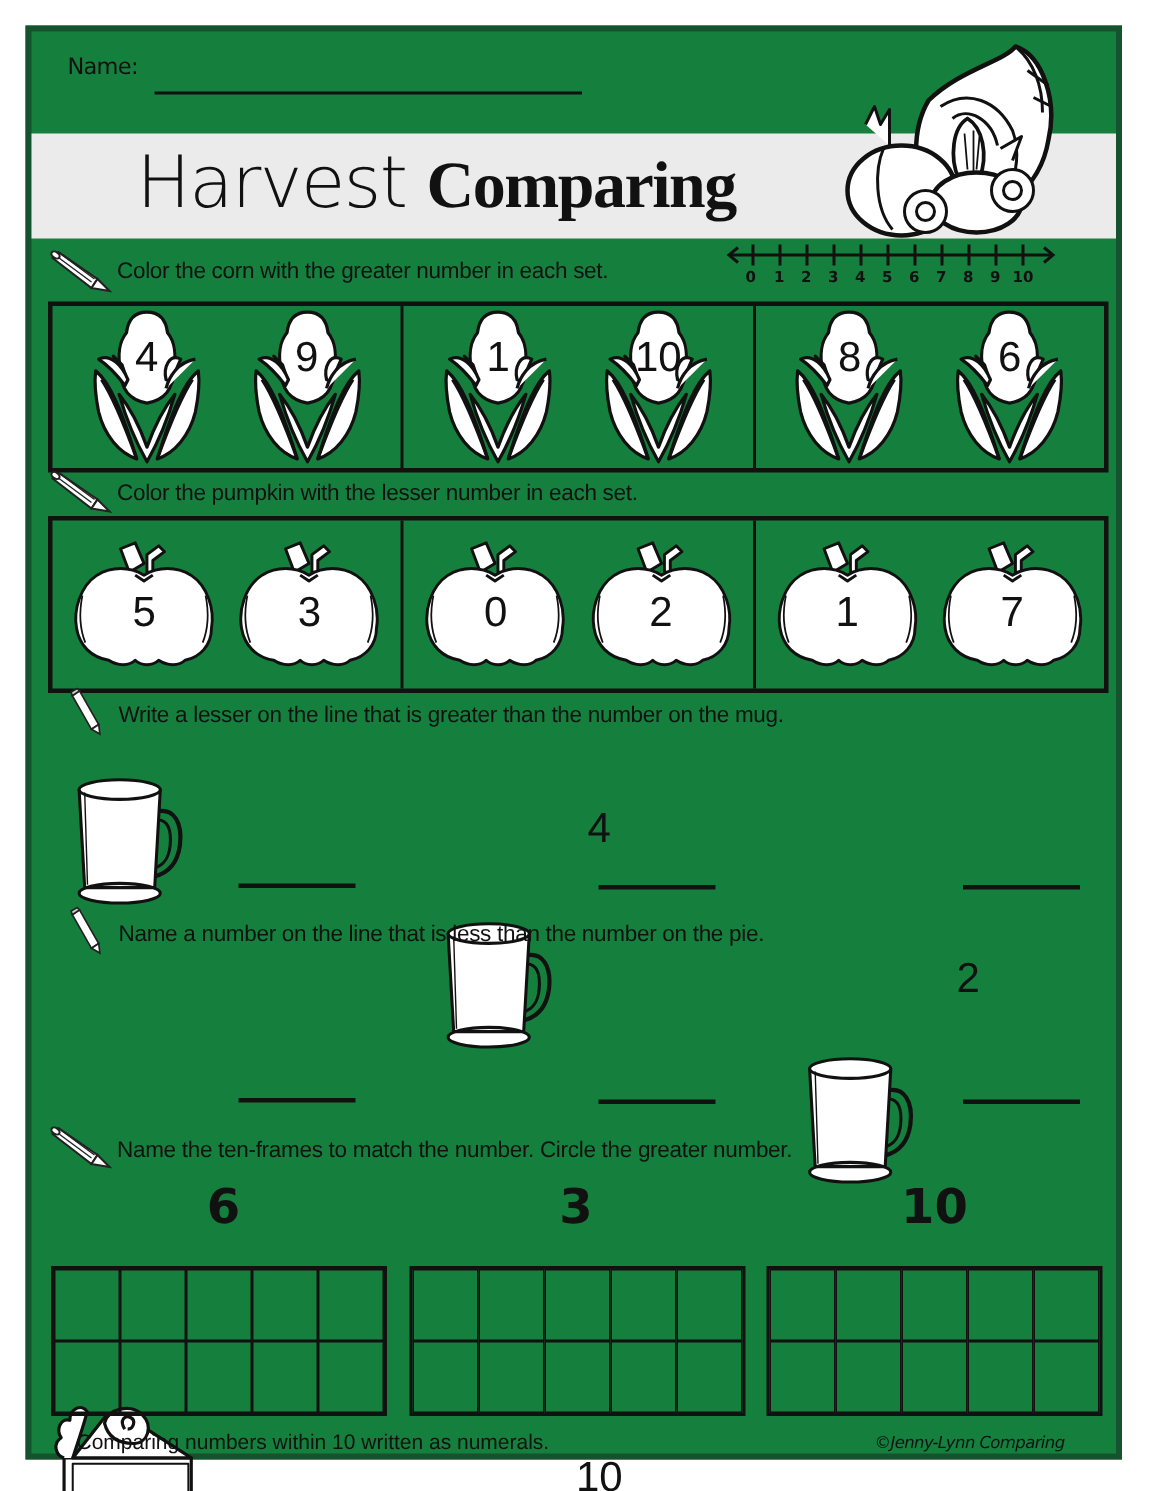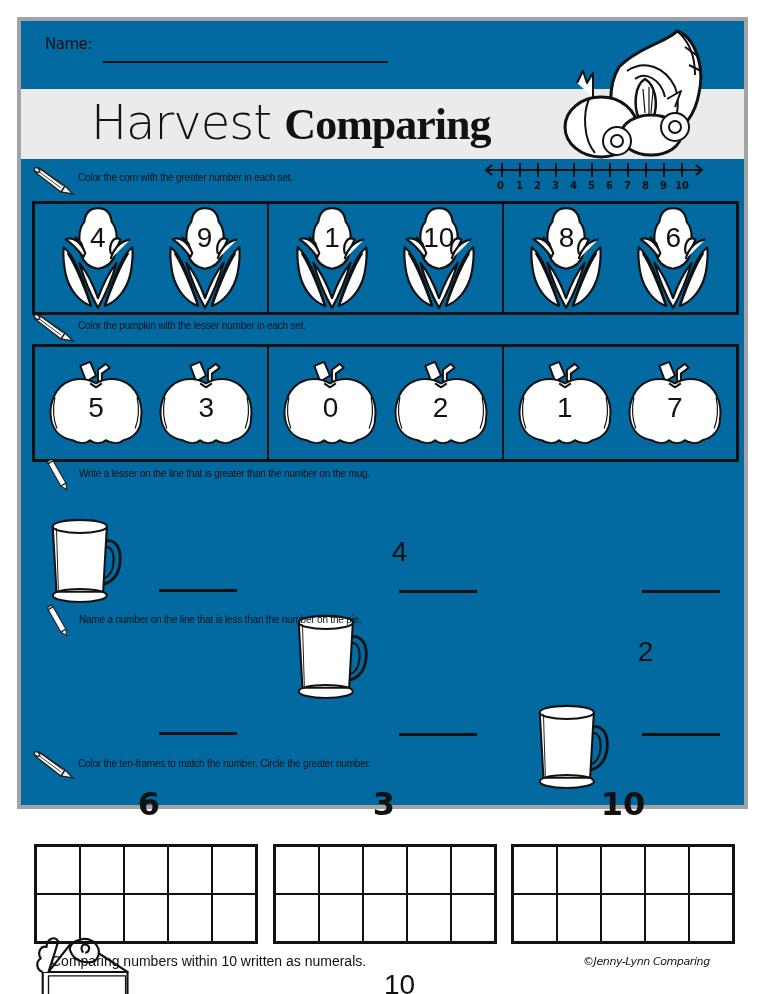--- a/index.html
+++ b/index.html
@@ -1,26 +1,26 @@
 <!DOCTYPE html>
 <html><head>
 <meta charset="utf-8">
 <style>
   html,body{margin:0;padding:0;background:#fff;}
   body{width:768px;height:994px;position:relative;overflow:hidden;font-family:"Liberation Sans","DejaVu Sans",sans-serif;color:#111;}
-  .page{position:absolute;left:17px;top:17px;width:731px;height:792px;border:4px solid #a3a3a3;box-sizing:border-box;background:#0369a1;}
+  .page{position:absolute;left:17px;top:17px;width:731px;height:956px;border:4px solid #14532d;box-sizing:border-box;background:#15803d;}
   .abs{position:absolute;}
   .name-label{left:24px;top:14px;font-family:"DejaVu Sans",sans-serif;font-size:15px;letter-spacing:-0.5px;}
   .name-line{left:82px;top:40px;width:285px;height:2px;background:#111;}
   .title-band{left:0;top:68px;width:723px;height:70px;background:#ebebeb;}
   .title{left:70px;top:70px;font-size:48px;line-height:62px;white-space:nowrap;}
   .title .t1{font-family:"DejaVu Sans",sans-serif;font-weight:200;letter-spacing:-1px;}
   .title .t2{font-family:Liberation Serif, serif;font-weight:bold;letter-spacing:-1px;font-size:44px;}
   .cornucopia{left:528px;top:6px;width:156px;height:136px;}
-  .instr{font-family:"Liberation Sans",sans-serif;font-size:10px;white-space:nowrap;letter-spacing:-0.2px;}
+  .instr{font-family:"Liberation Sans",sans-serif;font-size:15px;white-space:nowrap;letter-spacing:-0.2px;}
   .icon{width:44px;height:36px;}
   .numberline{left:462px;top:138px;width:224px;height:40px;}
   .boxrow{border:3px solid #111;box-sizing:border-box;display:flex;}
   .boxcell{flex:1;display:flex;justify-content:space-evenly;align-items:center;border-right:2px solid #111;}
   .boxcell:last-child{border-right:none;}
   .item{position:relative;}
   .item svg{display:block;}
   .num{position:absolute;left:0;right:0;text-align:center;font-family:"Liberation Sans",sans-serif;font-size:28px;color:#111;}
   .blank{height:3px;background:#111;width:78px;}
   .bignum{font-family:"DejaVu Sans",sans-serif;font-weight:bold;font-size:32px;text-align:center;width:80px;}
@@ -300,21 +300,21 @@
     </div>
   <div class="abs blank" style="left:138px;top:711px;"></div>
 
   <div class="abs blank" style="left:378px;top:712px;"></div>
 
   <div class="abs blank" style="left:621px;top:712px;"></div>
 
   <svg class="abs icon" style="left:10px;top:726px;">
       <use href="#crayon"></use>
     </svg>
-  <div class="abs instr" style="left:57px;top:737px;">Color the ten-frames to match the number. Circle the greater number.</div>
+  <div class="abs instr" style="left:57px;top:737px;">Name the ten-frames to match the number. Circle the greater number.</div>
 
   <div class="abs bignum" style="left:88px;top:764px;">6</div>
   <div class="abs bignum" style="left:323px;top:764px;">3</div>
   <div class="abs bignum" style="left:562px;top:764px;">10</div>
 
   <div class="abs tenframe" style="left:13px;top:823px;width:224px;height:146px;height:100px;">
     <div></div>
       <div></div>
       <div></div>
       <div></div>

